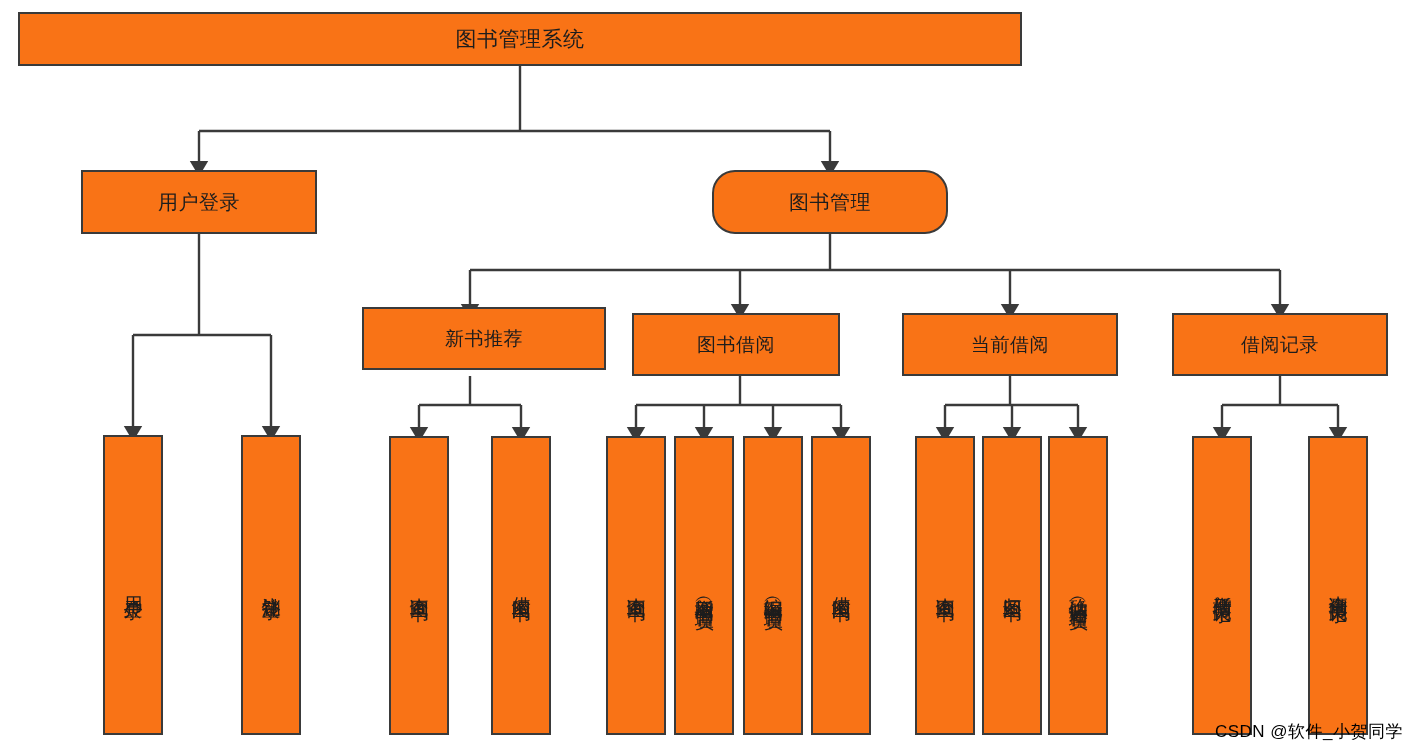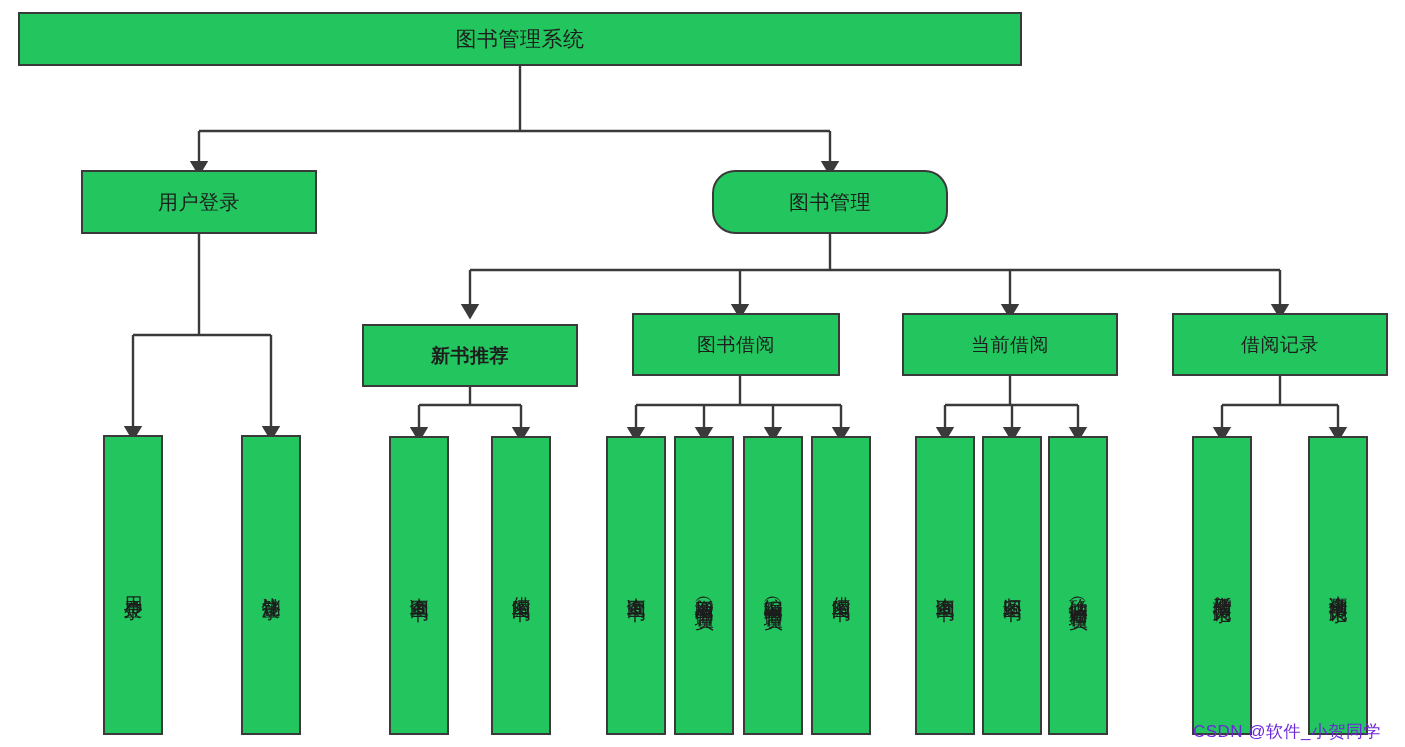--- a/index.html
+++ b/index.html
@@ -17,21 +17,21 @@
   }
   #wires{
     position:absolute;
     left:0;top:0;
     width:1405px;height:747px;
     pointer-events:none;
   }
   .node{
     position:absolute;
     box-sizing:border-box;
-    background:#22c55e;
+    background:#f97316;
     border:2px solid #3a3a3a;
     display:flex;
     align-items:center;
     justify-content:center;
     z-index:2;
   }
   .node .label{
     display:block;
     text-align:center;
     line-height:1.12;
@@ -60,24 +60,24 @@
     align-items:center;
     justify-content:center;
     white-space:nowrap;
   }
   .node.leaf.top .label{
     align-items:flex-start;
     padding-top:6px;
   }
   .watermark{
     position:absolute;
-    right:24px;
+    right:2px;
     bottom:4px;
     font-size:17px;
-    color:#6d28d9;
+    color:#000000;
     letter-spacing:0.5px;
     z-index:3;
     white-space:nowrap;
   }
 </style>
 </head>
 <body>
 
 <div id="canvas">
 
@@ -139,21 +139,21 @@
   </div>
 
   <div class="node lvl1" style="left:81px;top:170px;width:236px;height:64px;">
     <span class="label">用户登录</span>
   </div>
 
   <div class="node lvl1" style="left:712px;top:170px;width:236px;height:64px;border-radius:23px;">
     <span class="label">图书管理</span>
   </div>
 
-  <div class="node lvl2" style="left:362px;top:324px;width:216px;height:63px;font-weight:bold;">
+  <div class="node lvl2" style="left:362px;top:307px;width:244px;height:63px;">
     <span class="label">新书推荐</span>
   </div>
 
   <div class="node lvl2" style="left:632px;top:313px;width:208px;height:63px;">
     <span class="label">图书借阅</span>
   </div>
 
   <div class="node lvl2" style="left:1172px;top:313px;width:216px;height:63px;">
     <span class="label">借阅记录</span>
   </div>

